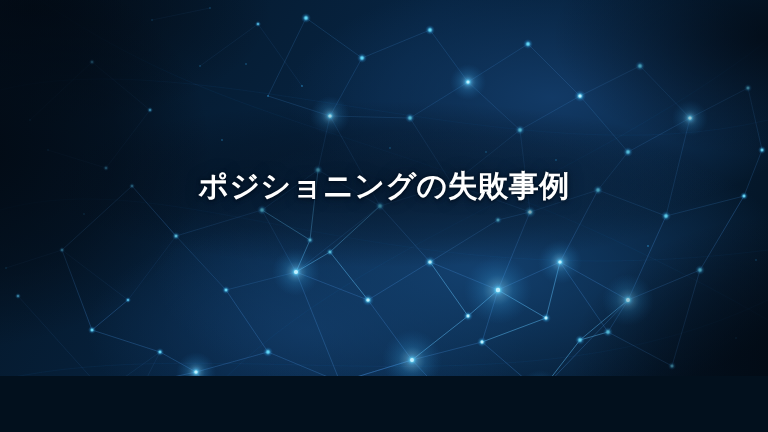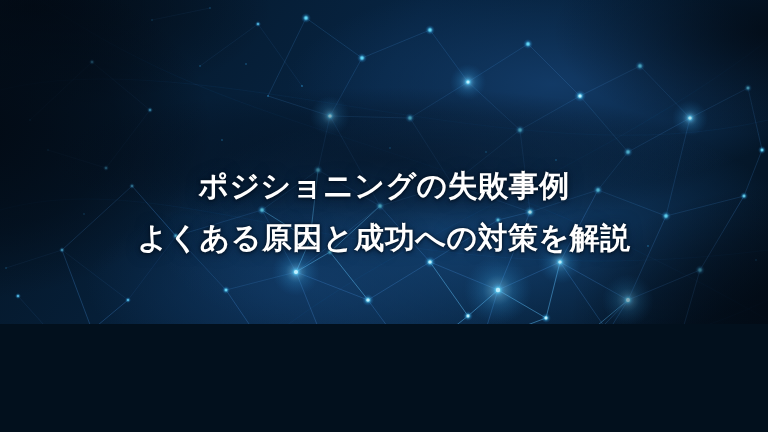--- a/index.html
+++ b/index.html
@@ -4,21 +4,21 @@
 <title>ポジショニングの失敗事例</title>
 <style>
   html,body{margin:0;padding:0;background:#02101d;}
   body{
     font-family:"DejaVu Sans","Liberation Sans",sans-serif;
     -webkit-font-smoothing:antialiased;
   }
   #hero-banner{
     position:relative;
     width:768px;
-    height:324px;
+    height:376px;
     overflow:hidden;
     background:#061a30;
     isolation:isolate;
   }
 
   
   .bg-layer{position:absolute;inset:0;pointer-events:none;}
 
   #bg-base{
     background:
@@ -393,16 +393,15 @@
       </g>
     </g>
   </svg>
 
   <div class="bg-layer" id="bg-vignette"></div>
 
   <div class="bg-layer" id="text-scrim"></div>
 
   <div id="headline-block">
     <div class="headline-line">ポジショニングの失敗事例</div>
-    <div class="headline-line">よくある原因と成功への対策を解説</div>
   </div>
 
 </div>
 
 </body></html>

